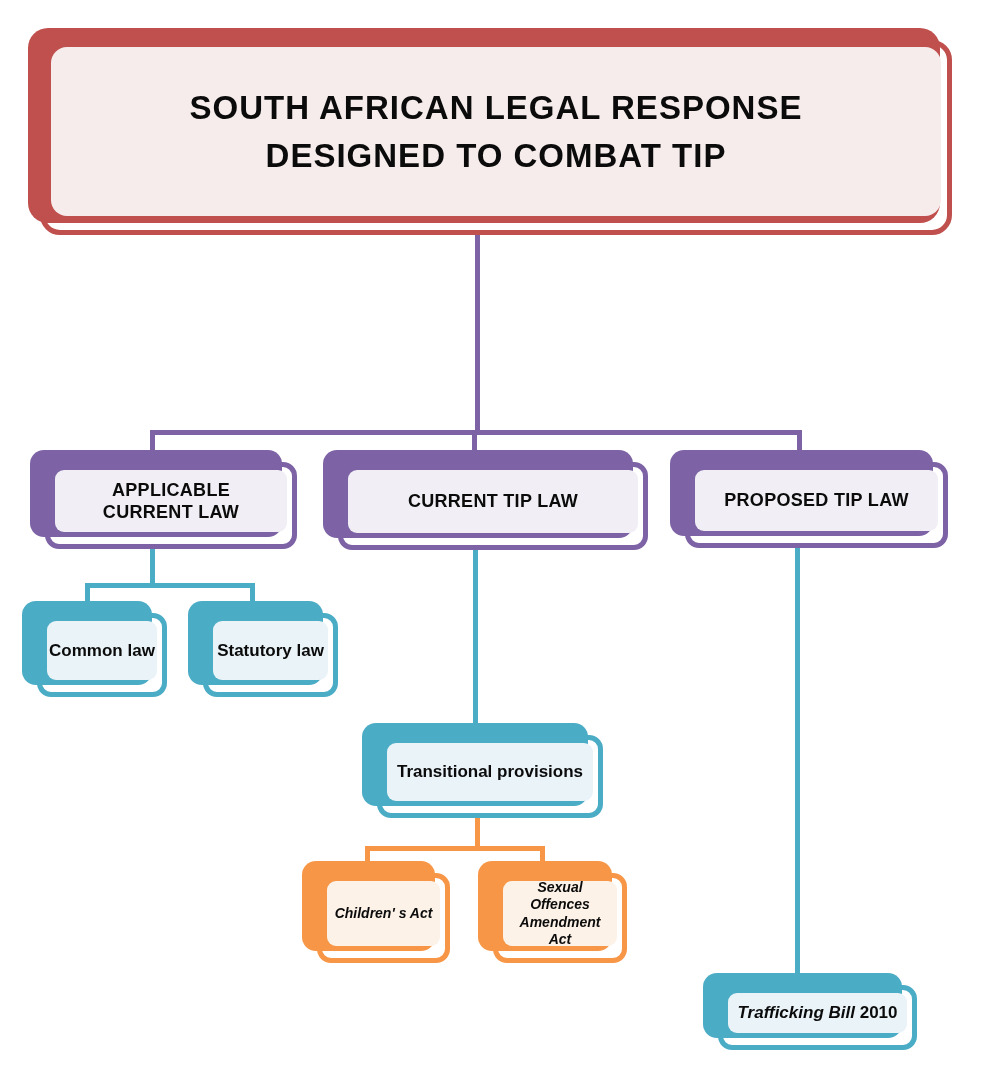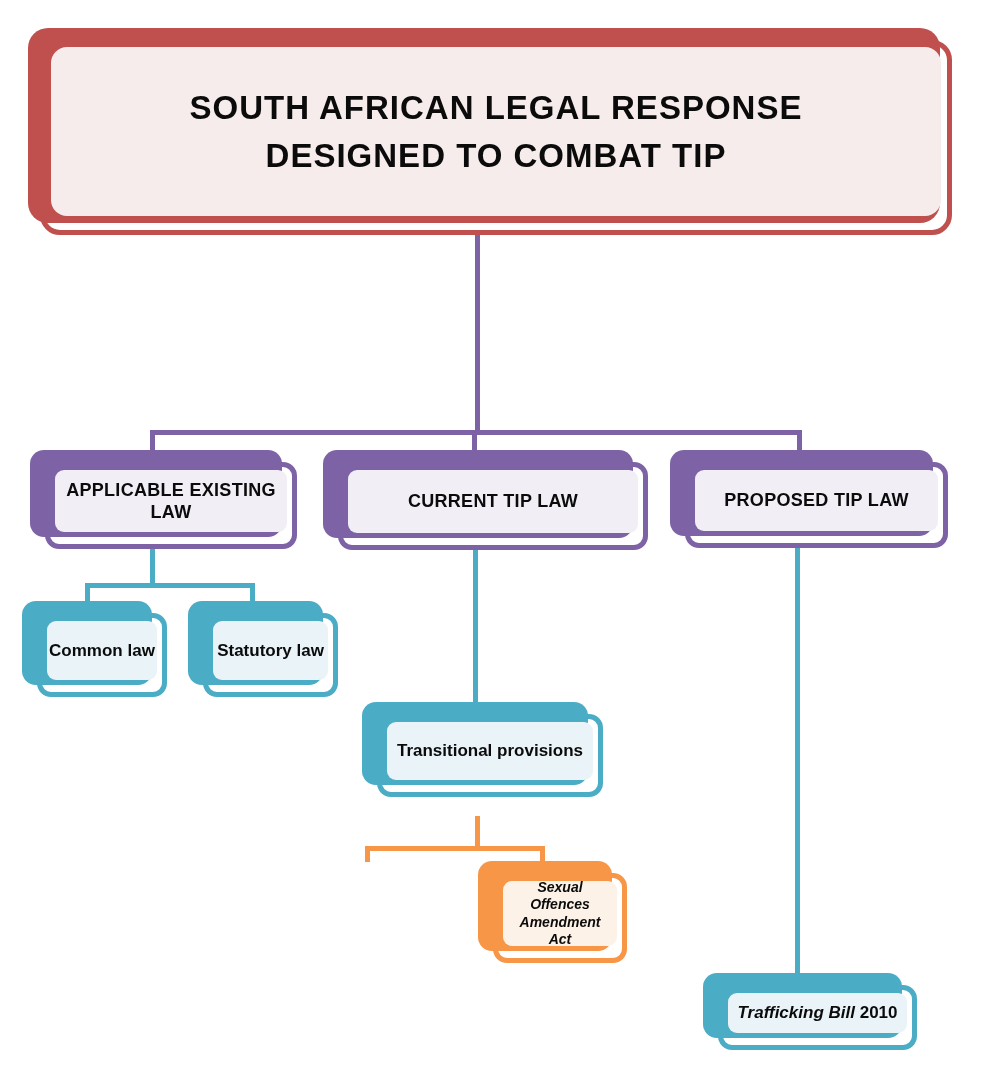--- a/index.html
+++ b/index.html
@@ -117,21 +117,21 @@
     <div class="inner">
       <div class="title-text">
         <div>SOUTH AFRICAN LEGAL RESPONSE</div>
         <div>DESIGNED TO COMBAT TIP</div>
       </div>
     </div>
   </div>
 
   <div class="node purple" style="left:45px; top:462px; width:242px; height:77px;">
     <div class="inner">
-      <span class="caps-label">APPLICABLE EXISTING LAW</span>
+      <span class="caps-label">APPLICABLE CURRENT LAW</span>
     </div>
   </div>
 
   <div class="node purple" style="left:338px; top:462px; width:300px; height:78px;">
     <div class="inner">
       <span class="caps-label">CURRENT TIP LAW</span>
     </div>
   </div>
 
   <div class="node purple" style="left:685px; top:462px; width:253px; height:76px;">
@@ -145,26 +145,31 @@
       <span class="plain-label">Common law</span>
     </div>
   </div>
 
   <div class="node teal" style="left:203px; top:613px; width:125px; height:74px;">
     <div class="inner">
       <span class="plain-label">Statutory law</span>
     </div>
   </div>
 
-  <div class="node teal" style="left:377px; top:714px; width:216px; height:73px;">
+  <div class="node teal" style="left:377px; top:735px; width:216px; height:73px;">
     <div class="inner">
       <span class="plain-label">Transitional provisions</span>
     </div>
   </div>
 
+  <div class="node orange" style="left:317px; top:873px; width:123px; height:80px;">
+    <div class="inner">
+      <span class="italic-label">Children' s Act</span>
+    </div>
+  </div>
 
   <div class="node orange" style="left:493px; top:873px; width:124px; height:80px;">
     <div class="inner">
       <span class="italic-label">Sexual Offences Amendment Act</span>
     </div>
   </div>
 
   <div class="node teal" style="left:718px; top:985px; width:189px; height:55px;">
     <div class="inner">
       <span class="mixed-label"><span class="it">Trafficking Bill</span>&nbsp;<span>2010</span></span>

